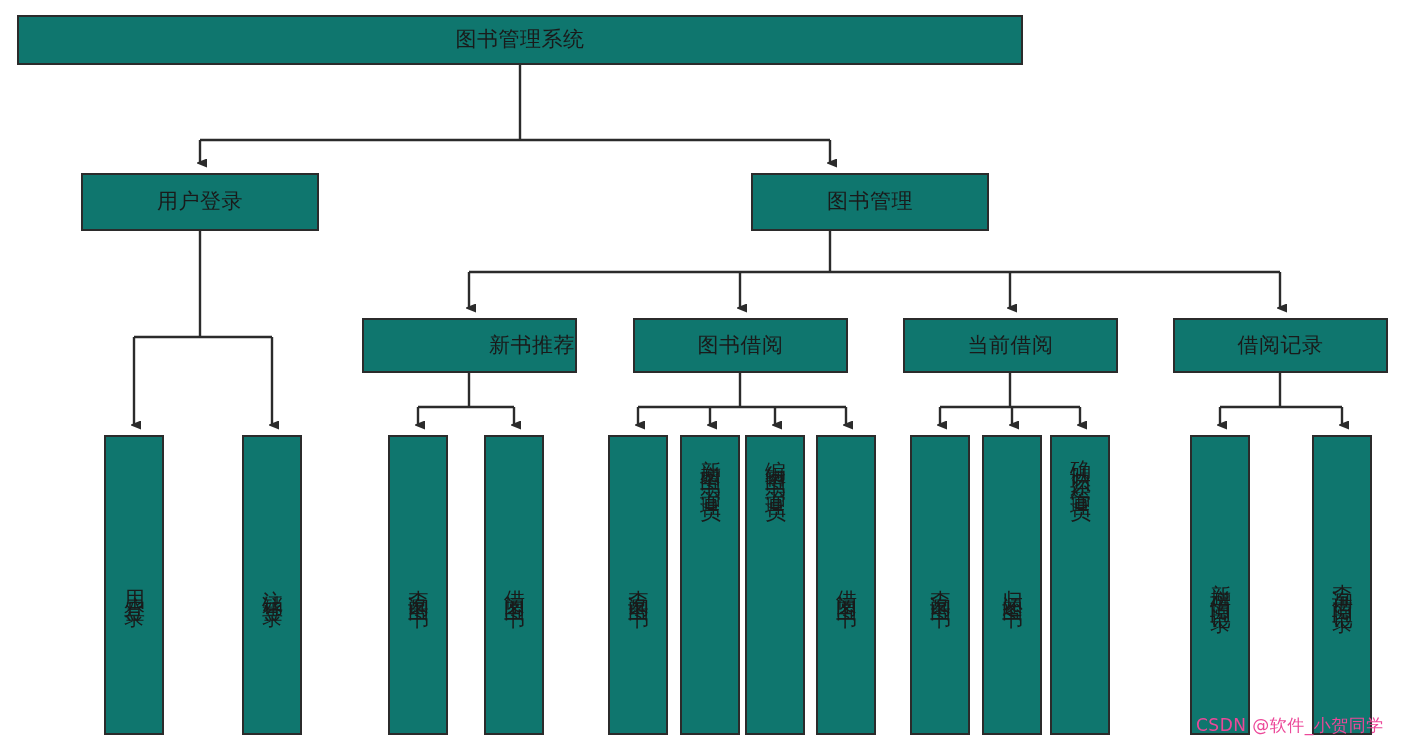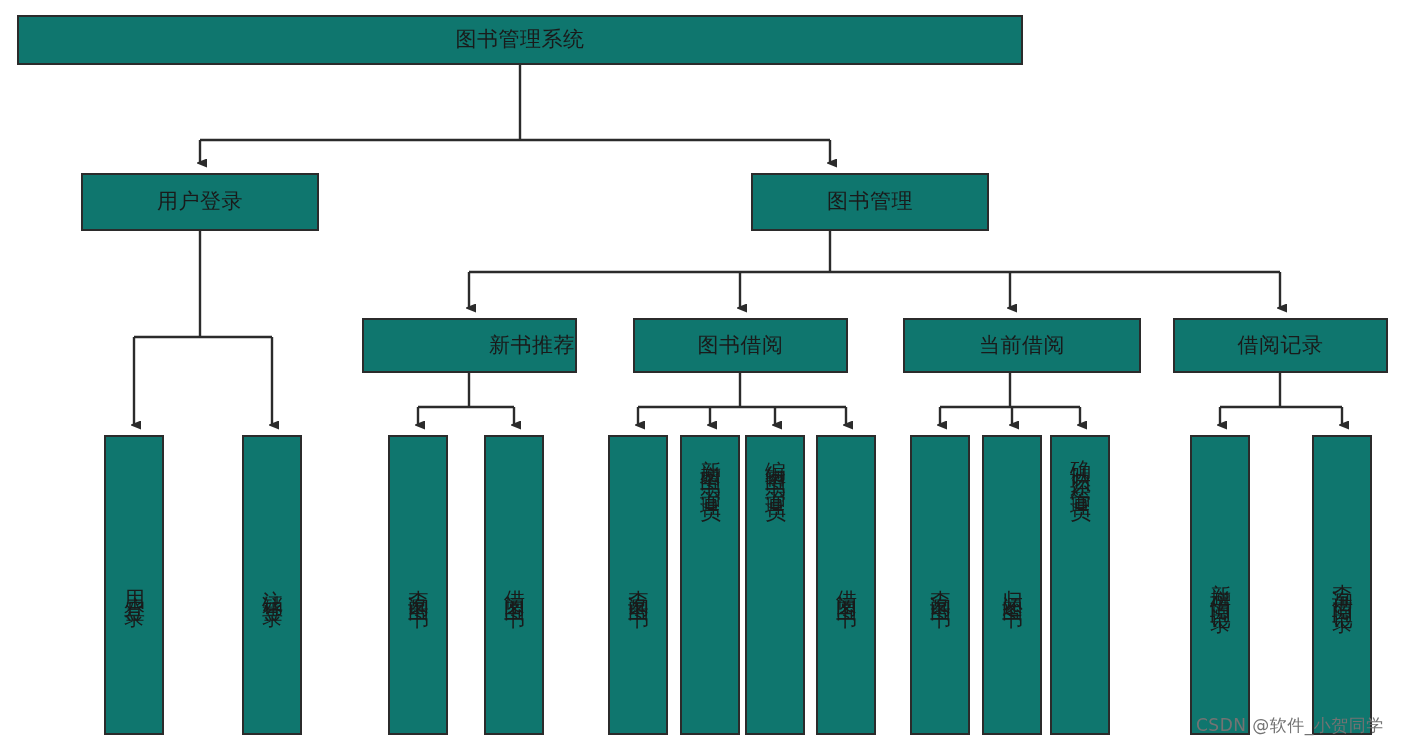--- a/index.html
+++ b/index.html
@@ -59,21 +59,21 @@
   }
   .node-box.vert.top-aligned {
     align-items: flex-start;
   }
   .node-box.vert.top-aligned .node-label-v {
     margin-top: 2px;
   }
   .watermark {
     position: absolute;
     font-size: 17px;
-    color: #737373;
+    color: #ec4899;
     white-space: nowrap;
     letter-spacing: 0.5px;
   }
 </style>
 </head>
 <body>
 
 <div id="diagram-root">
 
   <svg class="diagram-canvas" viewBox="0 0 1405 747" xmlns="http://www.w3.org/2000/svg">
@@ -140,21 +140,21 @@
   <div class="node-box horiz" id="node-l2-1" style="left: 711px; top: 173px; width: 238px; height: 58px; margin-left: 40px;">
     <span class="node-label-h">图书管理</span>
   </div>
 
   <div class="node-box horiz" id="node-l3-0" style="left: 362px; top: 318px; width: 215px; height: 55px; justify-content: flex-end;">
     <span class="node-label-h">新书推荐</span>
   </div>
   <div class="node-box horiz" id="node-l3-1" style="left: 633px; top: 318px; width: 215px; height: 55px;">
     <span class="node-label-h">图书借阅</span>
   </div>
-  <div class="node-box horiz" id="node-l3-2" style="left: 903px; top: 318px; width: 238px; height: 55px;">
+  <div class="node-box horiz" id="node-l3-2" style="left: 903px; top: 318px; width: 215px; height: 55px;">
     <span class="node-label-h">当前借阅</span>
   </div>
   <div class="node-box horiz" id="node-l3-3" style="left: 1173px; top: 318px; width: 215px; height: 55px; text-align: center;">
     <span class="node-label-h">借阅记录</span>
   </div>
 
   <div class="node-box vert" id="node-leaf-0" style="left: 104px; top: 435px; width: 60px; height: 300px;">
     <span class="node-label-v">用户登录</span>
   </div>
   <div class="node-box vert" id="node-leaf-1" style="left: 242px; top: 435px; width: 60px; height: 300px;">

